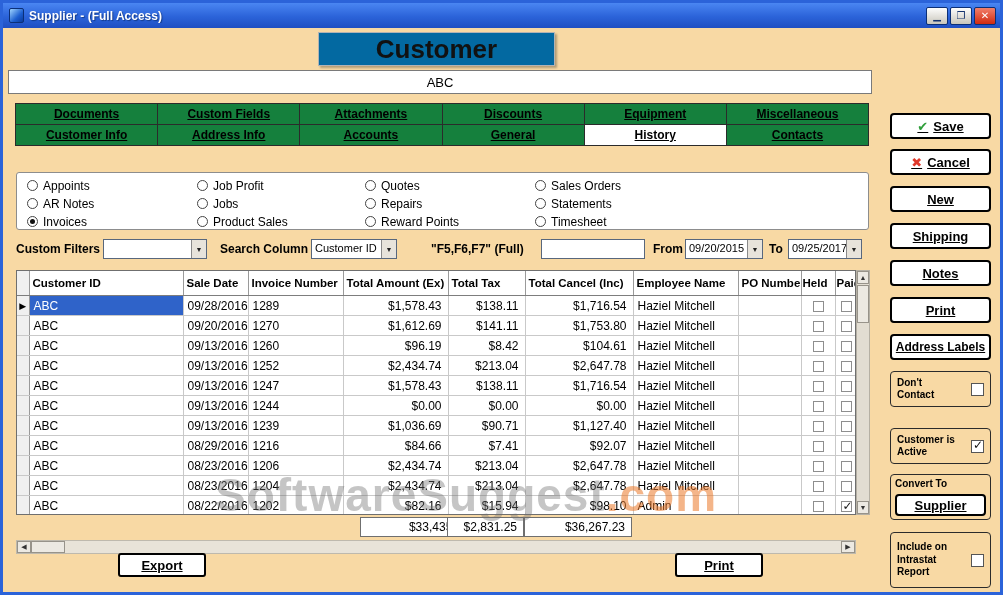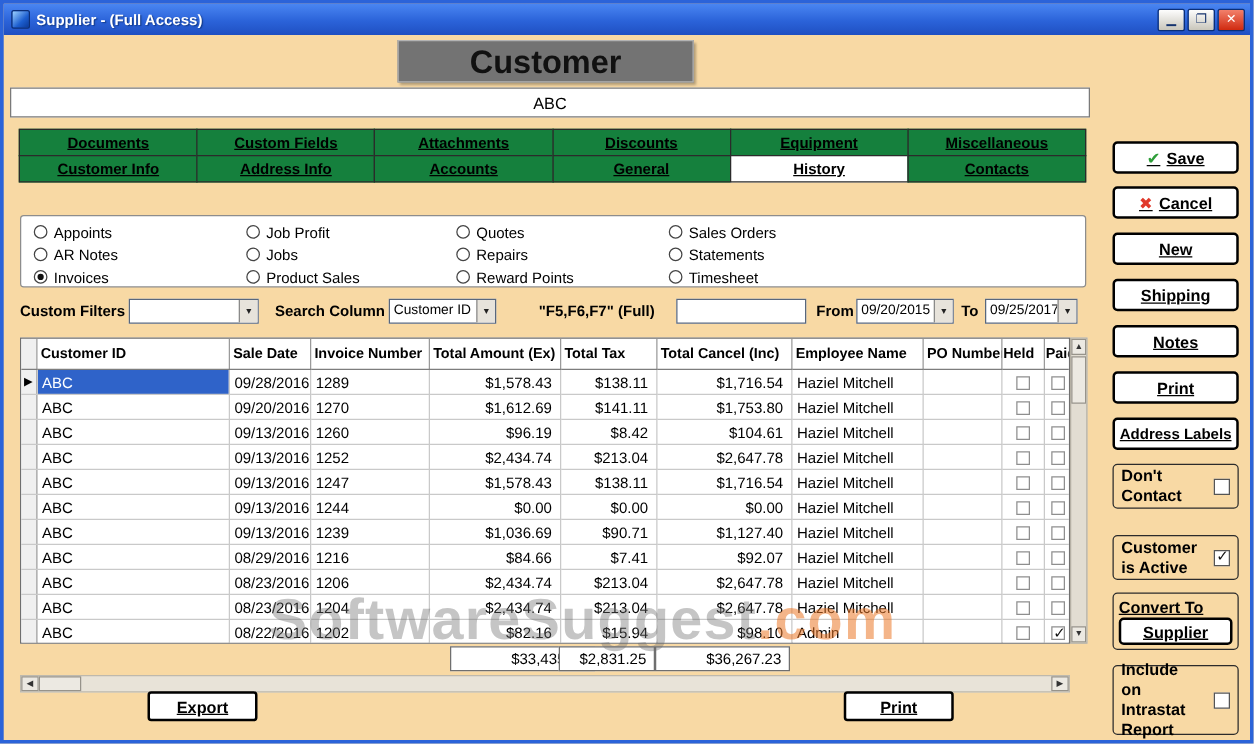--- a/index.html
+++ b/index.html
@@ -14,21 +14,21 @@
     background:linear-gradient(135deg,#9fd4ff 0%,#1d5fd0 60%,#0a3a9a 100%);
     border:1px solid #0b2f77;display:inline-block;}
   .title-text{font-size:12px;font-weight:bold;text-shadow:1px 1px 1px #123a8a;flex:1;white-space:nowrap;overflow:hidden;}
   .win-btns{display:flex;gap:2px;}
   .wbtn{width:22px;height:18px;display:flex;align-items:center;justify-content:center;
     font-size:10px;line-height:1;border:1px solid #0b2f77;border-radius:2px;color:#15336e;
     background:linear-gradient(to bottom,#fdfdfd,#c9c6bb);cursor:default;}
   .wbtn.close{background:linear-gradient(to bottom,#f2806b,#d02a10);color:#fff;font-weight:bold;}
   
   .main{position:absolute;left:0;top:25px;right:0;bottom:0;background:var(--bg);}
-  .title-box{position:absolute;left:315px;top:4px;width:237px;height:34px;background:#737373;
+  .title-box{position:absolute;left:315px;top:4px;width:237px;height:34px;background:#0369a1;
     border:1px solid #b3b3b3;box-shadow:2px 2px 2px rgba(0,0,0,.28);
     display:flex;align-items:center;justify-content:center;font-size:26px;font-weight:bold;color:#111;}
   .name-input{position:absolute;left:5px;top:42px;width:864px;height:24px;border:1px solid #7a7a7a;
     background:#fff;text-align:center;font-size:13px;font-family:inherit;}
   
   .tabs{position:absolute;left:13px;top:76px;width:853px;display:grid;grid-template-columns:repeat(6,1fr);}
   .tab{height:22px;background:#15803d;border:1px solid #2b2b2b;margin-left:-1px;margin-top:-1px;
     display:flex;align-items:center;justify-content:center;font-size:12px;font-weight:bold;
     text-decoration:underline;color:#000;cursor:default;overflow:hidden;white-space:nowrap;}
   .tab.active{background:#fff;color:#000;}
@@ -86,24 +86,24 @@
   .sidebar{position:absolute;left:887px;top:0;width:101px;height:565px;}
   .btn{position:absolute;left:0;width:101px;height:26px;background:#fff;border:2px solid #000;border-radius:4px;
     display:flex;align-items:center;justify-content:center;gap:5px;font-size:13px;font-weight:bold;
     font-family:inherit;text-decoration:underline;color:#000;cursor:default;padding:0 2px;white-space:nowrap;overflow:hidden;}
   .btn .icon{text-decoration:none;font-size:13px;line-height:1;}
   .icon.check{color:#2E9E3A;} .icon.xmark{color:#E0392B;}
   .sb-save{top:85px;} .sb-cancel{top:121px;} .sb-new{top:158px;} .sb-shipping{top:195px;}
   .sb-notes{top:232px;} .sb-print{top:269px;} .sb-address{top:306px;font-size:12px;}
   .sb-group{position:absolute;left:0;width:101px;border:1px solid #2b2b2b;border-radius:4px;
     display:flex;align-items:center;justify-content:space-between;padding:3px 6px;background:transparent;}
-  .sb-label{font-size:13px;font-weight:bold;line-height:1.25;color:#000;}
+  .sb-label{font-size:10px;font-weight:bold;line-height:1.25;color:#000;}
   .sb-dontcontact{top:343px;height:36px;} .sb-dontcontact .sb-label{width:58px;}
   .sb-active{top:400px;height:36px;} .sb-active .sb-label{width:62px;}
-  .sb-convert{top:446px;height:46px;flex-direction:column;align-items:stretch;justify-content:space-between;padding:3px 4px;text-decoration:underline;}
+  .sb-convert{top:446px;height:46px;flex-direction:column;align-items:stretch;justify-content:space-between;padding:3px 4px;}
   .supplier-btn{position:static;width:100%;height:22px;border-width:2px;}
   .sb-intrastat{top:504px;height:56px;} .sb-intrastat .sb-label{width:64px;}
   
   .foot-btn{position:absolute;width:88px;height:24px;top:525px;background:#fff;border:2px solid #000;border-radius:3px;
     display:flex;align-items:center;justify-content:center;font-size:13px;font-weight:bold;text-decoration:underline;cursor:default;}
   .fb-export{left:115px;} .fb-print{left:672px;}
 </style>
 </head>
 <body>
 

